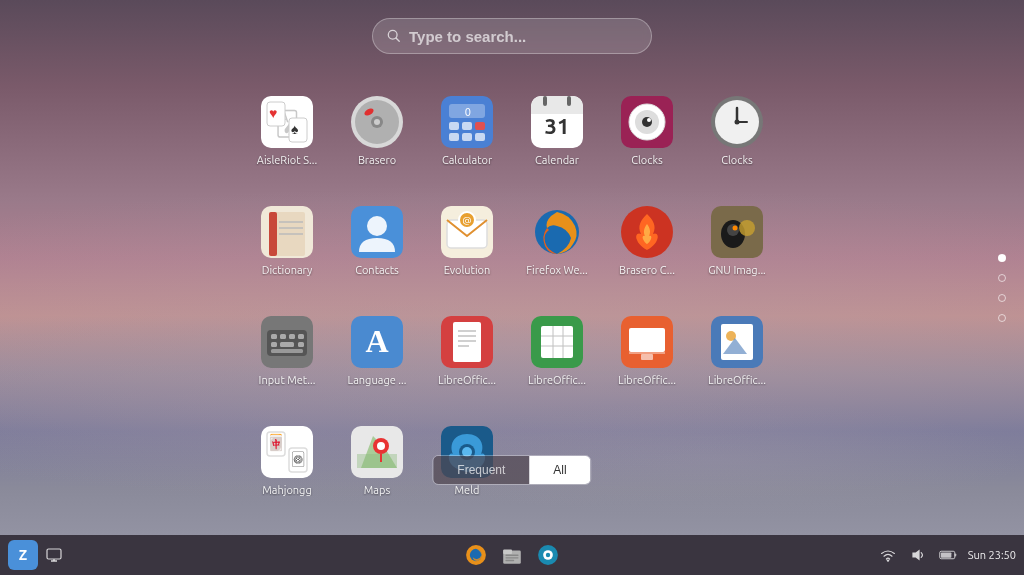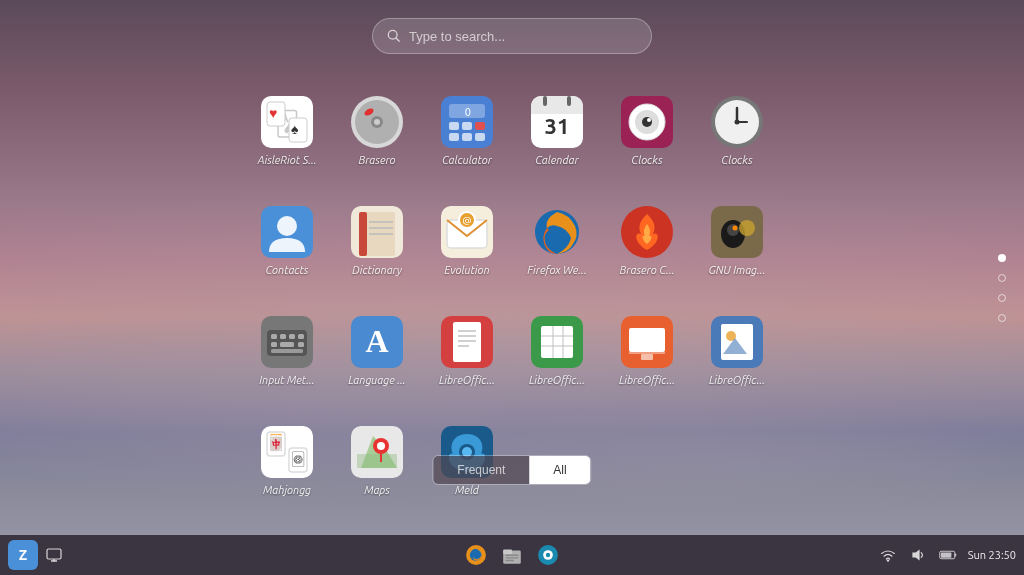--- a/index.html
+++ b/index.html
@@ -68,22 +68,23 @@
     .search-icon-svg {
       color: rgba(255,255,255,0.7);
       flex-shrink: 0;
     }
 
     .search-input {
       background: transparent;
       border: none;
       outline: none;
       color: rgba(255,255,255,0.8);
-      font-size: 13px;
+      font-size: 15px;
       width: 100%;
+      font-weight: bold;
     }
 
     .search-input::placeholder {
       color: rgba(255,255,255,0.65);
     }
 
     .app-grid {
       display: grid;
       grid-template-columns: repeat(6, 90px);
       grid-template-rows: repeat(4, 110px);
@@ -118,21 +119,20 @@
 
     .app-label {
       font-size: 11px;
       color: rgba(255,255,255,0.9);
       text-align: center;
       text-shadow: 0 1px 2px rgba(0,0,0,0.5);
       white-space: nowrap;
       overflow: hidden;
       text-overflow: ellipsis;
       width: 80px;
-      font-style: italic;
     }
 
     
     .pagination {
       position: absolute;
       right: 18px;
       top: 50%;
       transform: translateY(-50%);
       display: flex;
       flex-direction: column;
@@ -353,39 +353,39 @@
             <line x1="26" y1="26" x2="26" y2="12" stroke="#333" stroke-width="2.5" stroke-linecap="round"></line>
             <line x1="26" y1="26" x2="36" y2="26" stroke="#333" stroke-width="2" stroke-linecap="round"></line>
             <circle cx="26" cy="26" r="2.5" fill="#333"></circle>
           </svg>
         </div>
         <span class="app-label">Clocks</span>
       </div>
       <div class="app-item">
         <div class="app-icon">
           <svg width="52" height="52" viewBox="0 0 52 52">
-            <rect width="52" height="52" rx="8" fill="#4a90d9"></rect>
-            <circle cx="26" cy="20" r="10" fill="rgba(255,255,255,0.9)"></circle>
-            <path d="M8 46 Q8 32 26 32 Q44 32 44 46" fill="rgba(255,255,255,0.9)"></path>
-          </svg>
-        </div>
-        <span class="app-label">Contacts</span>
-      </div>
-      <div class="app-item">
-        <div class="app-icon">
-          <svg width="52" height="52" viewBox="0 0 52 52">
             <rect width="52" height="52" rx="8" fill="#f0e8d8"></rect>
             <rect x="8" y="6" width="36" height="44" rx="2" fill="#e8d8c0"></rect>
             <rect x="8" y="6" width="8" height="44" rx="2" fill="#c8483a"></rect>
             <line x1="18" y1="16" x2="42" y2="16" stroke="#bbb" stroke-width="1.5"></line>
             <line x1="18" y1="22" x2="42" y2="22" stroke="#bbb" stroke-width="1.5"></line>
             <line x1="18" y1="28" x2="42" y2="28" stroke="#bbb" stroke-width="1.5"></line>
           </svg>
         </div>
         <span class="app-label">Dictionary</span>
+      </div>
+      <div class="app-item">
+        <div class="app-icon">
+          <svg width="52" height="52" viewBox="0 0 52 52">
+            <rect width="52" height="52" rx="8" fill="#4a90d9"></rect>
+            <circle cx="26" cy="20" r="10" fill="rgba(255,255,255,0.9)"></circle>
+            <path d="M8 46 Q8 32 26 32 Q44 32 44 46" fill="rgba(255,255,255,0.9)"></path>
+          </svg>
+        </div>
+        <span class="app-label">Contacts</span>
       </div>
       <div class="app-item">
         <div class="app-icon">
           <svg width="52" height="52" viewBox="0 0 52 52">
             <rect width="52" height="52" rx="8" fill="#f5eedd"></rect>
             <rect x="6" y="14" width="40" height="28" rx="4" fill="white" stroke="#ddd" stroke-width="1.5"></rect>
             <path d="M6 14 L26 30 L46 14" stroke="#e09030" stroke-width="2" fill="none"></path>
             <circle cx="26" cy="14" r="8" fill="#e8a030" stroke="white" stroke-width="2"></circle>
             <text x="26" y="18" font-size="10" fill="white" text-anchor="middle">@</text>
           </svg>

